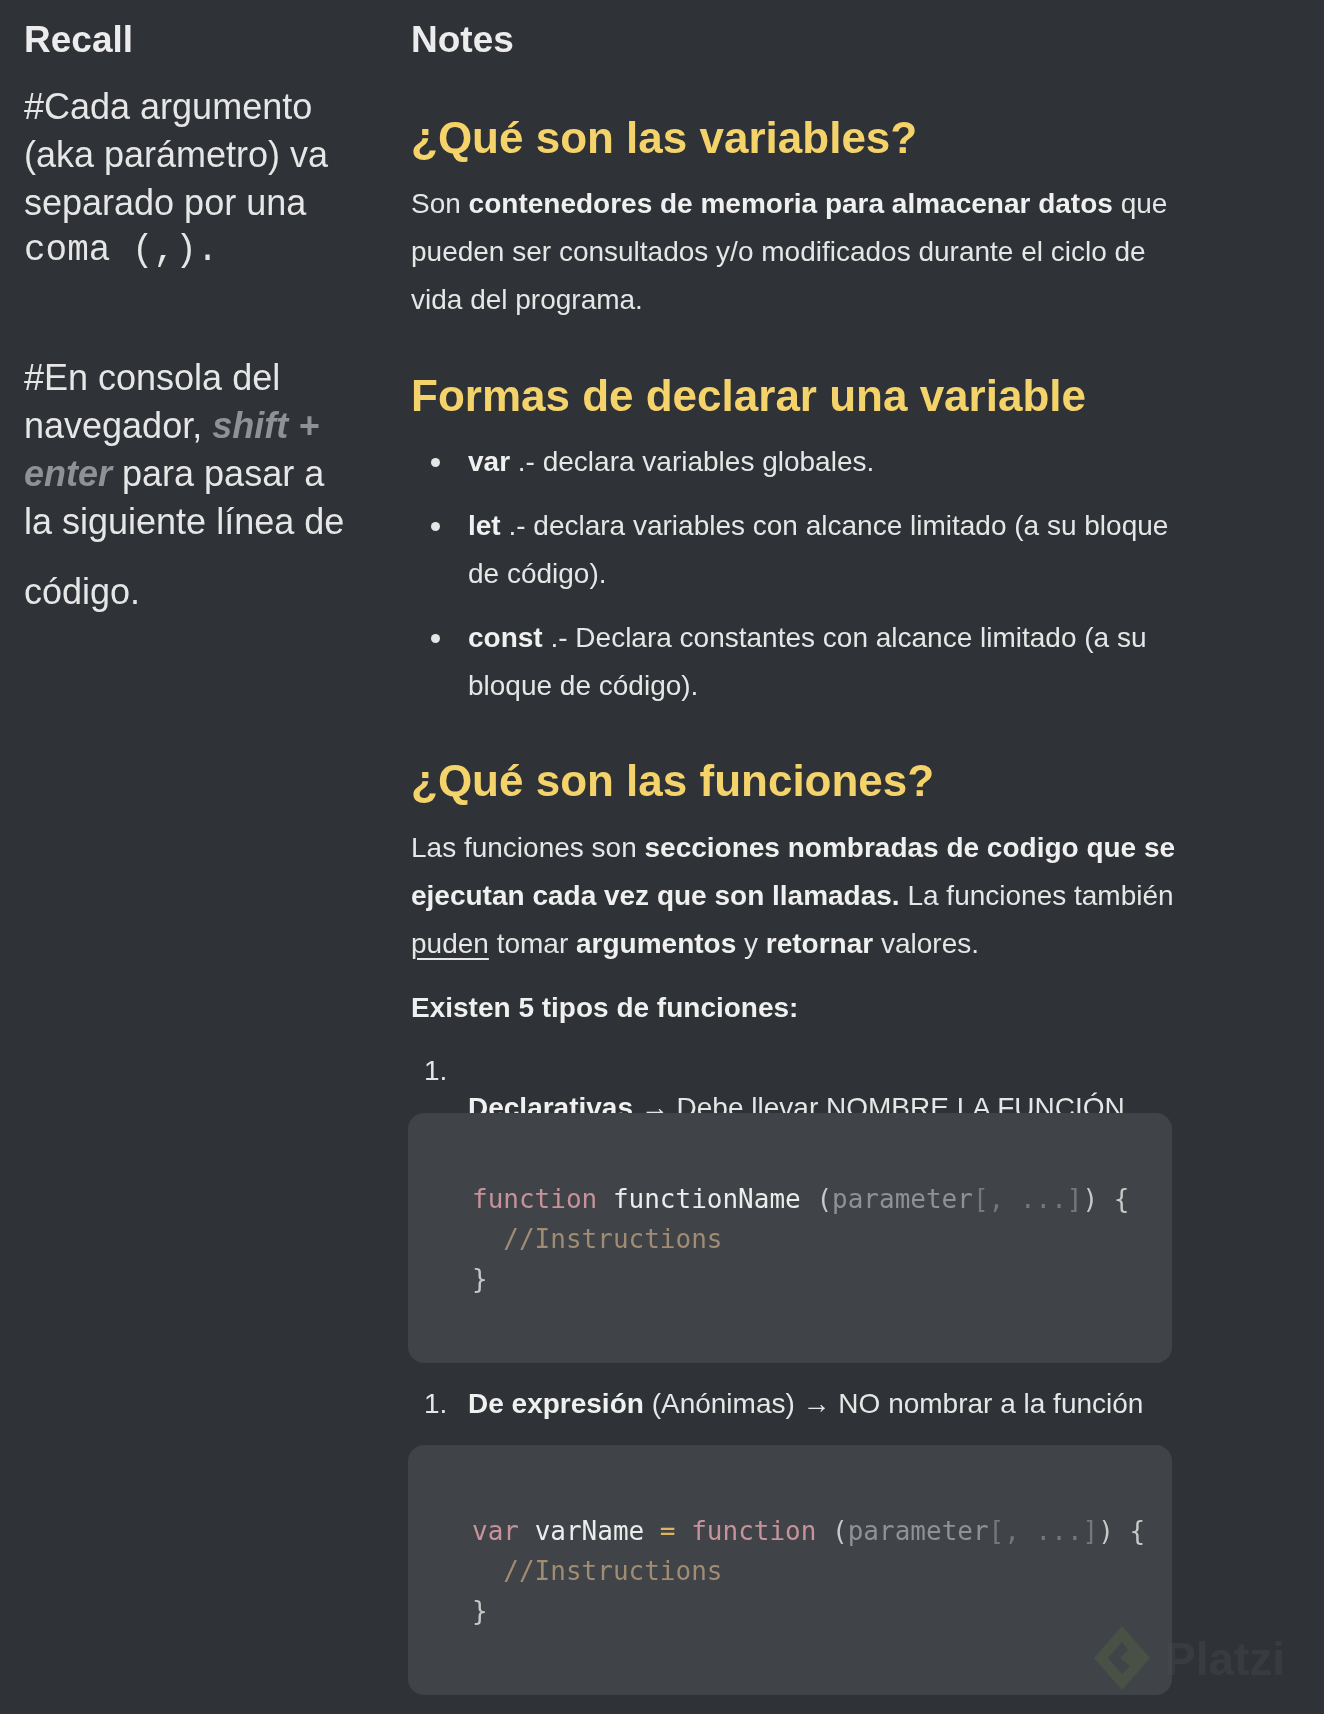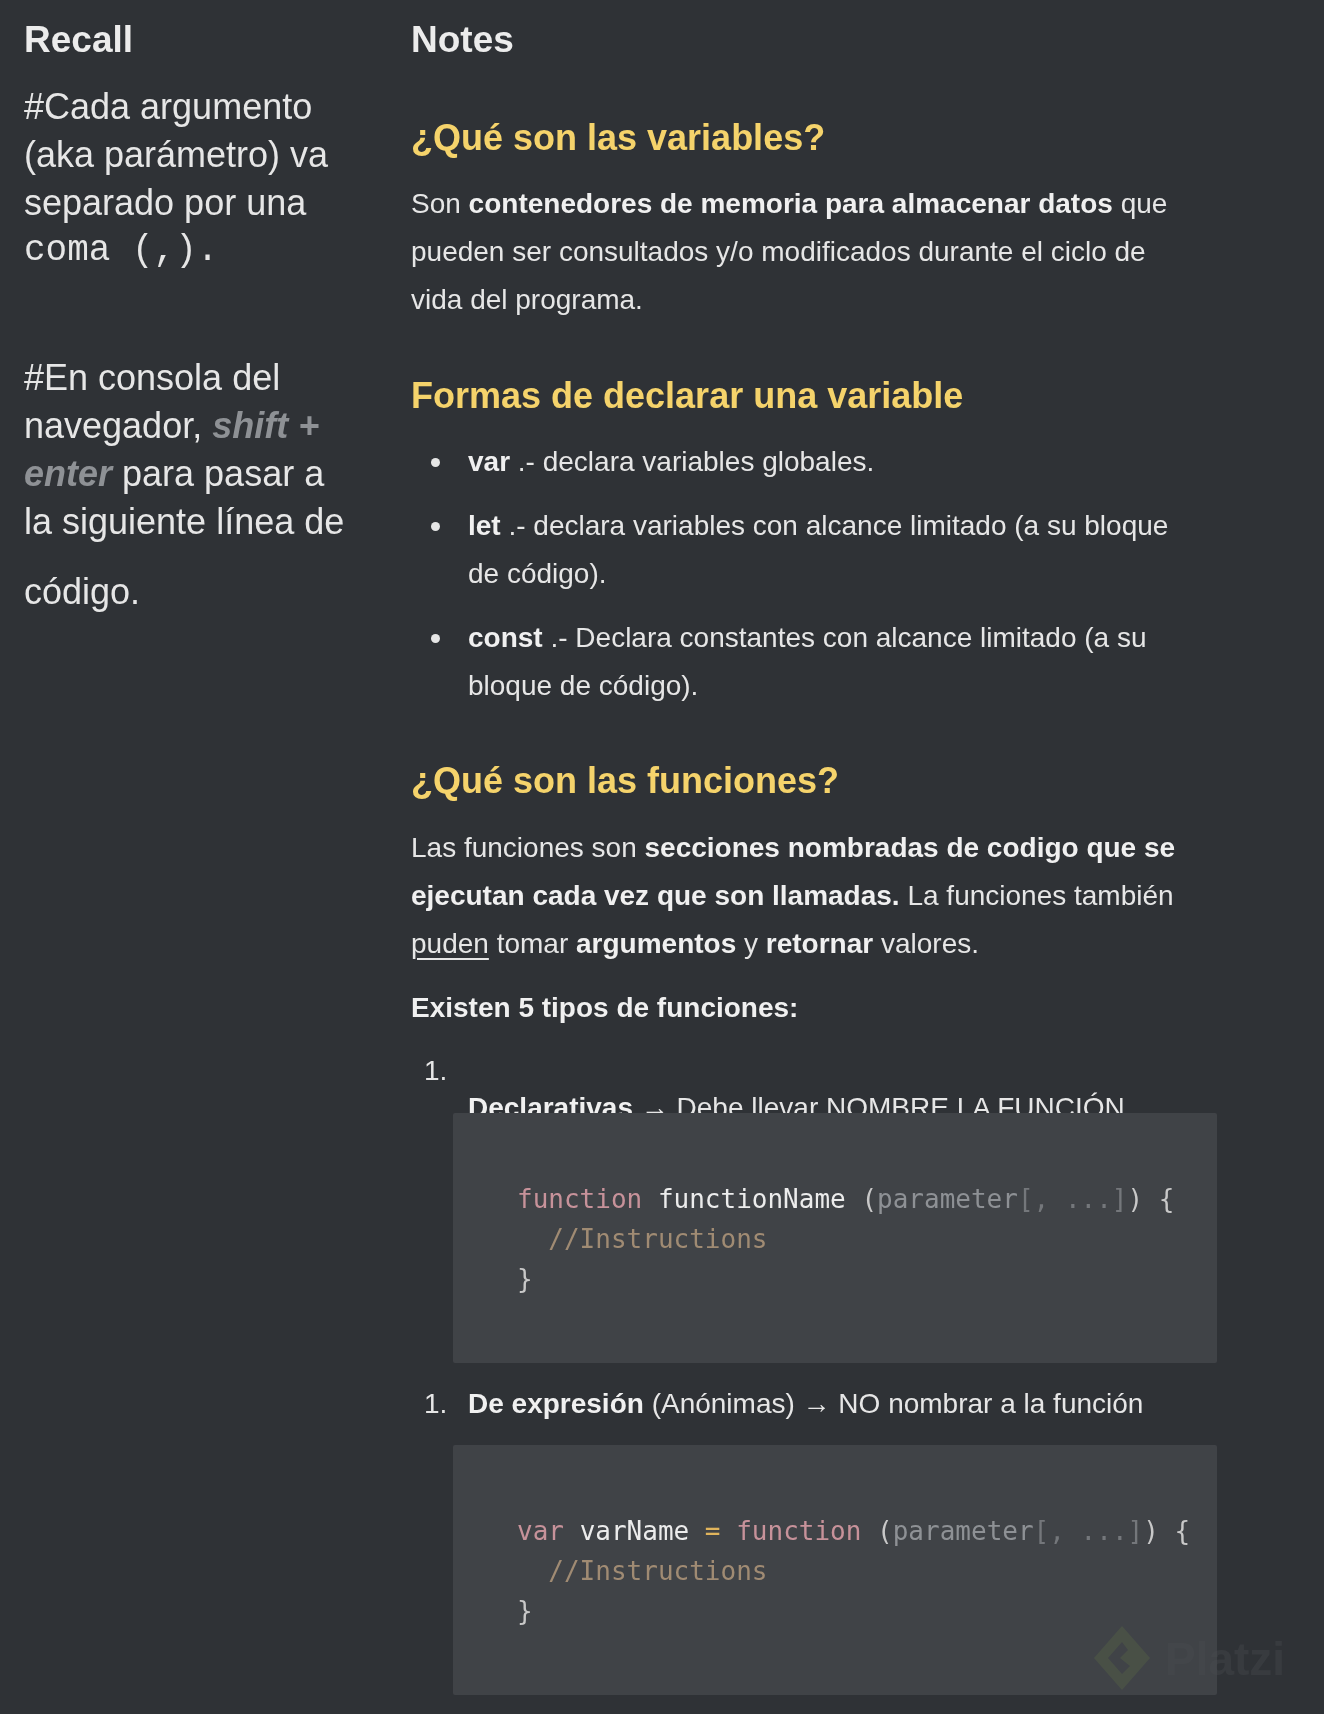--- a/index.html
+++ b/index.html
@@ -7,30 +7,30 @@
     width: 1324px; height: 1714px; overflow: hidden;
     background: #2f3236;
     color: #e6e6e6;
     font-family: "Liberation Sans", "DejaVu Sans", sans-serif;
     position: relative;
   }
   .abs { position: absolute; white-space: nowrap; }
   .col-title { font-size: 37px; font-weight: bold; color: #ececec; line-height: 44px; text-align: center; }
   .recall { left: 24px; font-size: 36px; line-height: 48px; color: #e6e6e6; }
   .notes-x { left: 411px; }
-  .h2 { font-size: 36px; font-weight: bold; color: #f5d36b; line-height: 44px; }
+  .h2 { font-size: 44px; font-weight: bold; color: #f5d36b; line-height: 44px; }
   .p { font-size: 28px; line-height: 48px; color: #e6e6e6; }
   b, .b { font-weight: bold; color: #f0f0f0; }
   .dim-italic { font-style: italic; font-weight: bold; color: #8e9195; }
   .u { text-decoration: underline; text-underline-offset: 5px; text-decoration-thickness: 2px; }
   .bullet { position: absolute; left: 431px; width: 9px; height: 9px; border-radius: 50%; background: #e6e6e6; }
   .num { position: absolute; left: 424px; font-size: 28px; line-height: 48px; color: #e6e6e6; }
   .code {
     position: absolute; left: 408px; width: 764px; height: 250px;
-    background: #404347; border-radius: 2px; margin-left: 45px;
+    background: #404347; border-radius: 16px;
   }
   .code-lines {
     position: absolute; left: 64px; top: 66px;
     font-family: "DejaVu Sans Mono", "Liberation Mono", monospace;
     font-size: 26px; line-height: 40px; white-space: pre; color: #c8c8c8;
   }
   .kw { color: #c7929a; }
   .id { color: #ececec; }
   .prm { color: #8e9195; }
   .opt { color: #74777b; }

